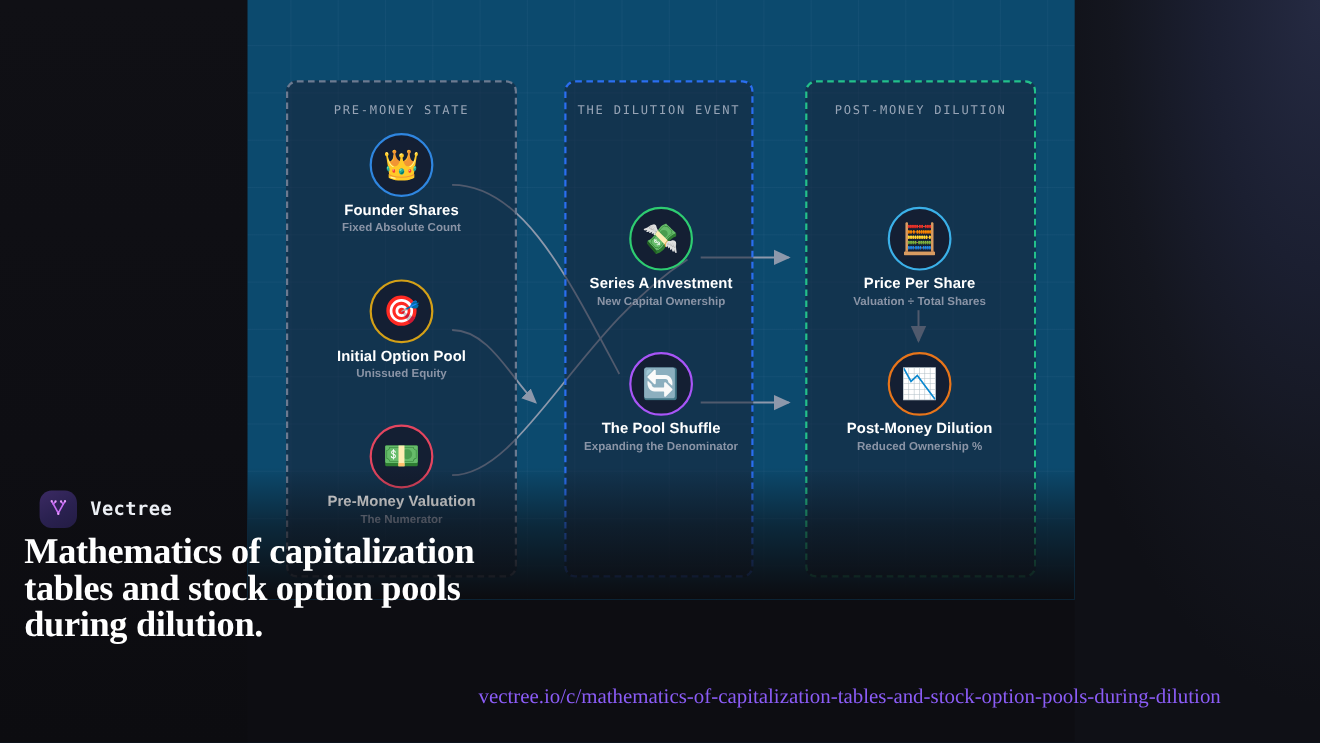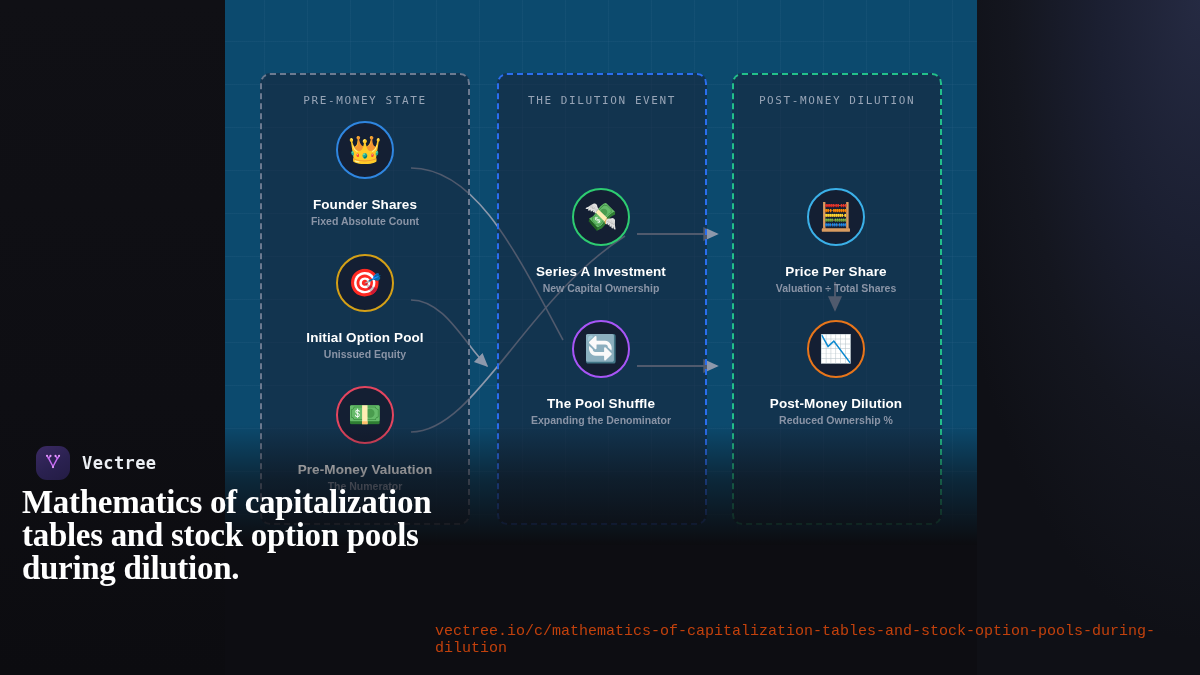--- a/index.html
+++ b/index.html
@@ -24,55 +24,55 @@
         linear-gradient(to bottom, rgba(120,150,190,.072) 1px, transparent 1px);
      background-size:43px 43px;background-position:-4px -2px;}
   #canvas-fade{position:absolute;left:0;right:0;bottom:0;height:120px;
      background:linear-gradient(180deg, rgba(12,12,16,0) 0%, rgba(12,12,16,.55) 45%, rgba(12,12,16,1) 100%);
      pointer-events:none;}
 
   
   .panel{position:absolute;top:73px;height:452px;border-radius:10px;
       background:rgba(24,33,52,.52);box-sizing:border-box;}
   .panel.p0{left:35px;width:210px;border:2px dashed #6c7a90;}
-  .panel.p1{left:272px;width:210px;border:2px dashed #2b6ef0;}
+  .panel.p1{left:288px;width:172px;border:2px dashed #2b6ef0;}
   .panel.p2{left:507px;width:210px;border:2px dashed #23c08a;}
   .panel-title{position:absolute;top:19px;left:0;right:0;text-align:center;
       font-family:"DejaVu Sans Mono","Liberation Mono",monospace;
       font-size:11px;letter-spacing:1.6px;color:#97a4b6;font-weight:400;}
 
   
   .node{position:absolute;width:160px;margin-left:-80px;text-align:center;}
   .ring{width:58px;height:58px;border-radius:50%;margin:0 auto;
      box-sizing:border-box;border:2px solid #888;background:#141f33;
      display:flex;align-items:center;justify-content:center;
      font-size:27px;line-height:1;}
-  .n-title{margin-top:18px;font-size:13.5px;font-weight:bold;color:#ffffff;
+  .n-title{margin-top:4px;font-size:13.5px;font-weight:bold;color:#ffffff;
      letter-spacing:.1px;white-space:nowrap;}
   .n-sub{margin-top:3px;font-size:10.5px;color:#8a94a6;white-space:nowrap;font-weight:bold;}
 
   
   #edges{position:absolute;inset:0;overflow:visible;}
 
   
   #brand{position:absolute;left:24px;top:446px;display:flex;align-items:center;gap:12px;padding-left:12px;}
   #logo{width:34px;height:34px;border-radius:11px;
      background:linear-gradient(150deg,#3b2a63 0%,#2a2150 55%,#231c44 100%);
      display:flex;align-items:center;justify-content:center;}
   #brand-name{font-family:"DejaVu Sans Mono","Liberation Mono",monospace;
      font-size:17px;font-weight:bold;color:#eceff4;letter-spacing:.4px;}
 
   #headline{position:absolute;left:22px;top:486px;width:470px;
      font-family:Liberation Serif, serif;
      font-weight:bold;font-size:33px;line-height:33px;color:#ffffff;
      letter-spacing:-0.3px;}
 
   #url{position:absolute;left:435px;top:623px;
-     font-family:Liberation Mono, monospace;
-     font-size:15px;color:#c2410c;letter-spacing:0px;}
+     font-family:Liberation Serif, serif;
+     font-size:19px;color:#8b5cf6;letter-spacing:0px;}
 </style>
 </head>
 <body>
 
 <div id="page">
 
   <div id="page-bg-left"></div>
   <div id="page-bg-right"></div>
 
   <div id="canvas">

